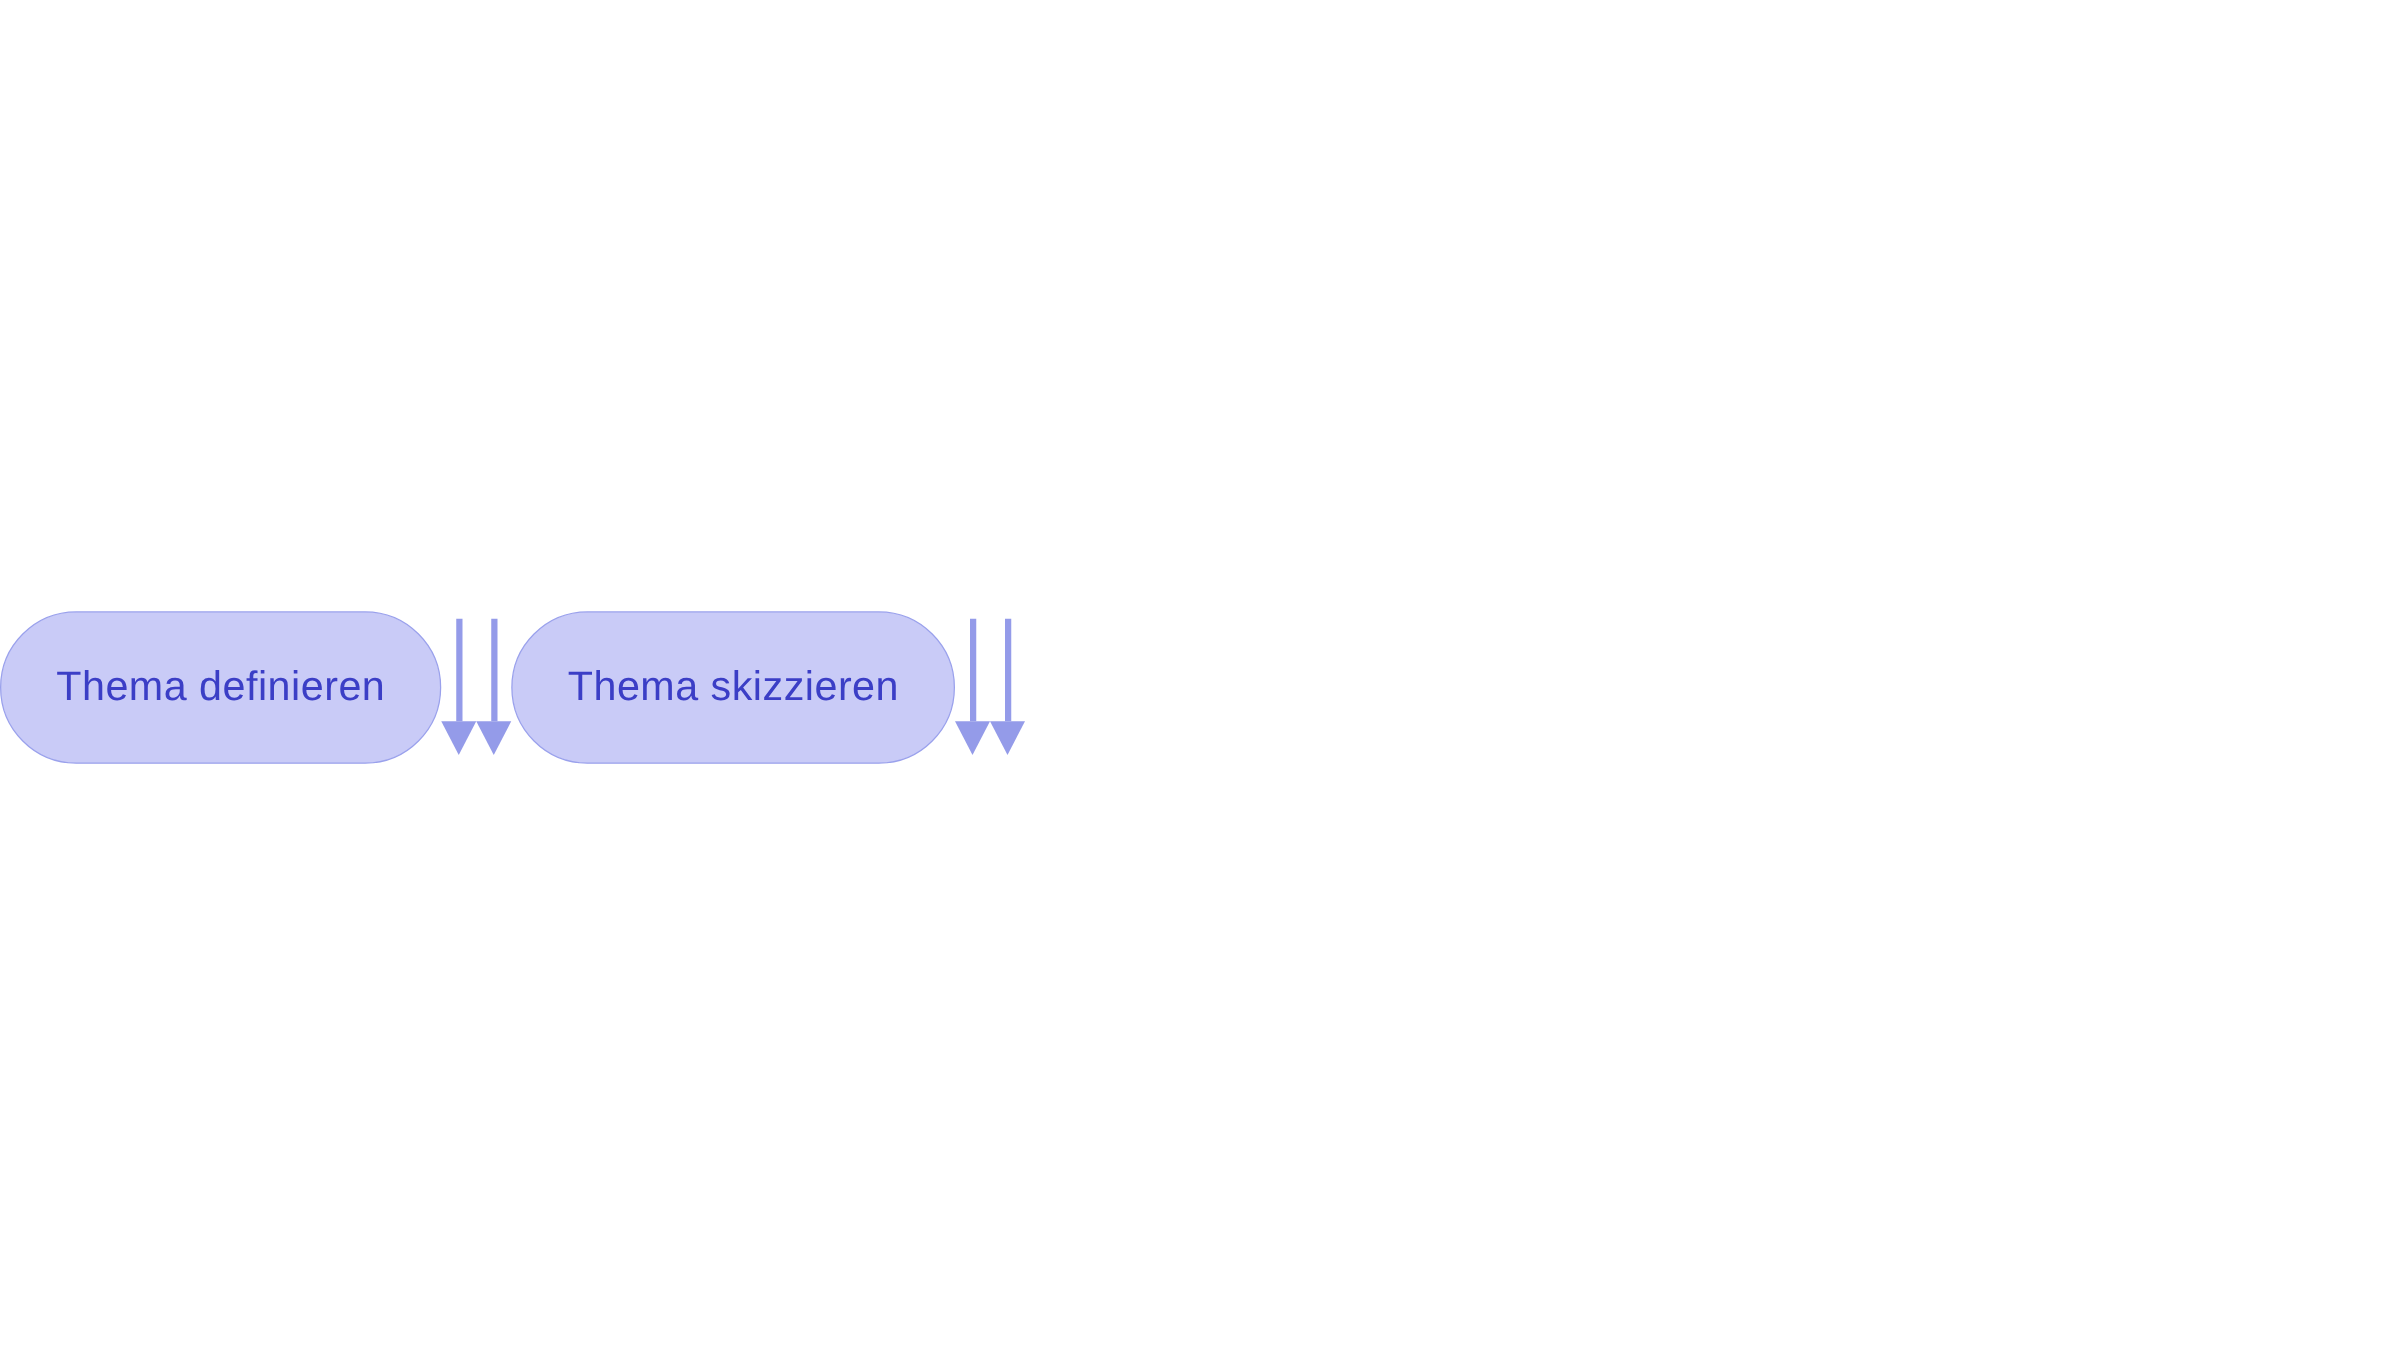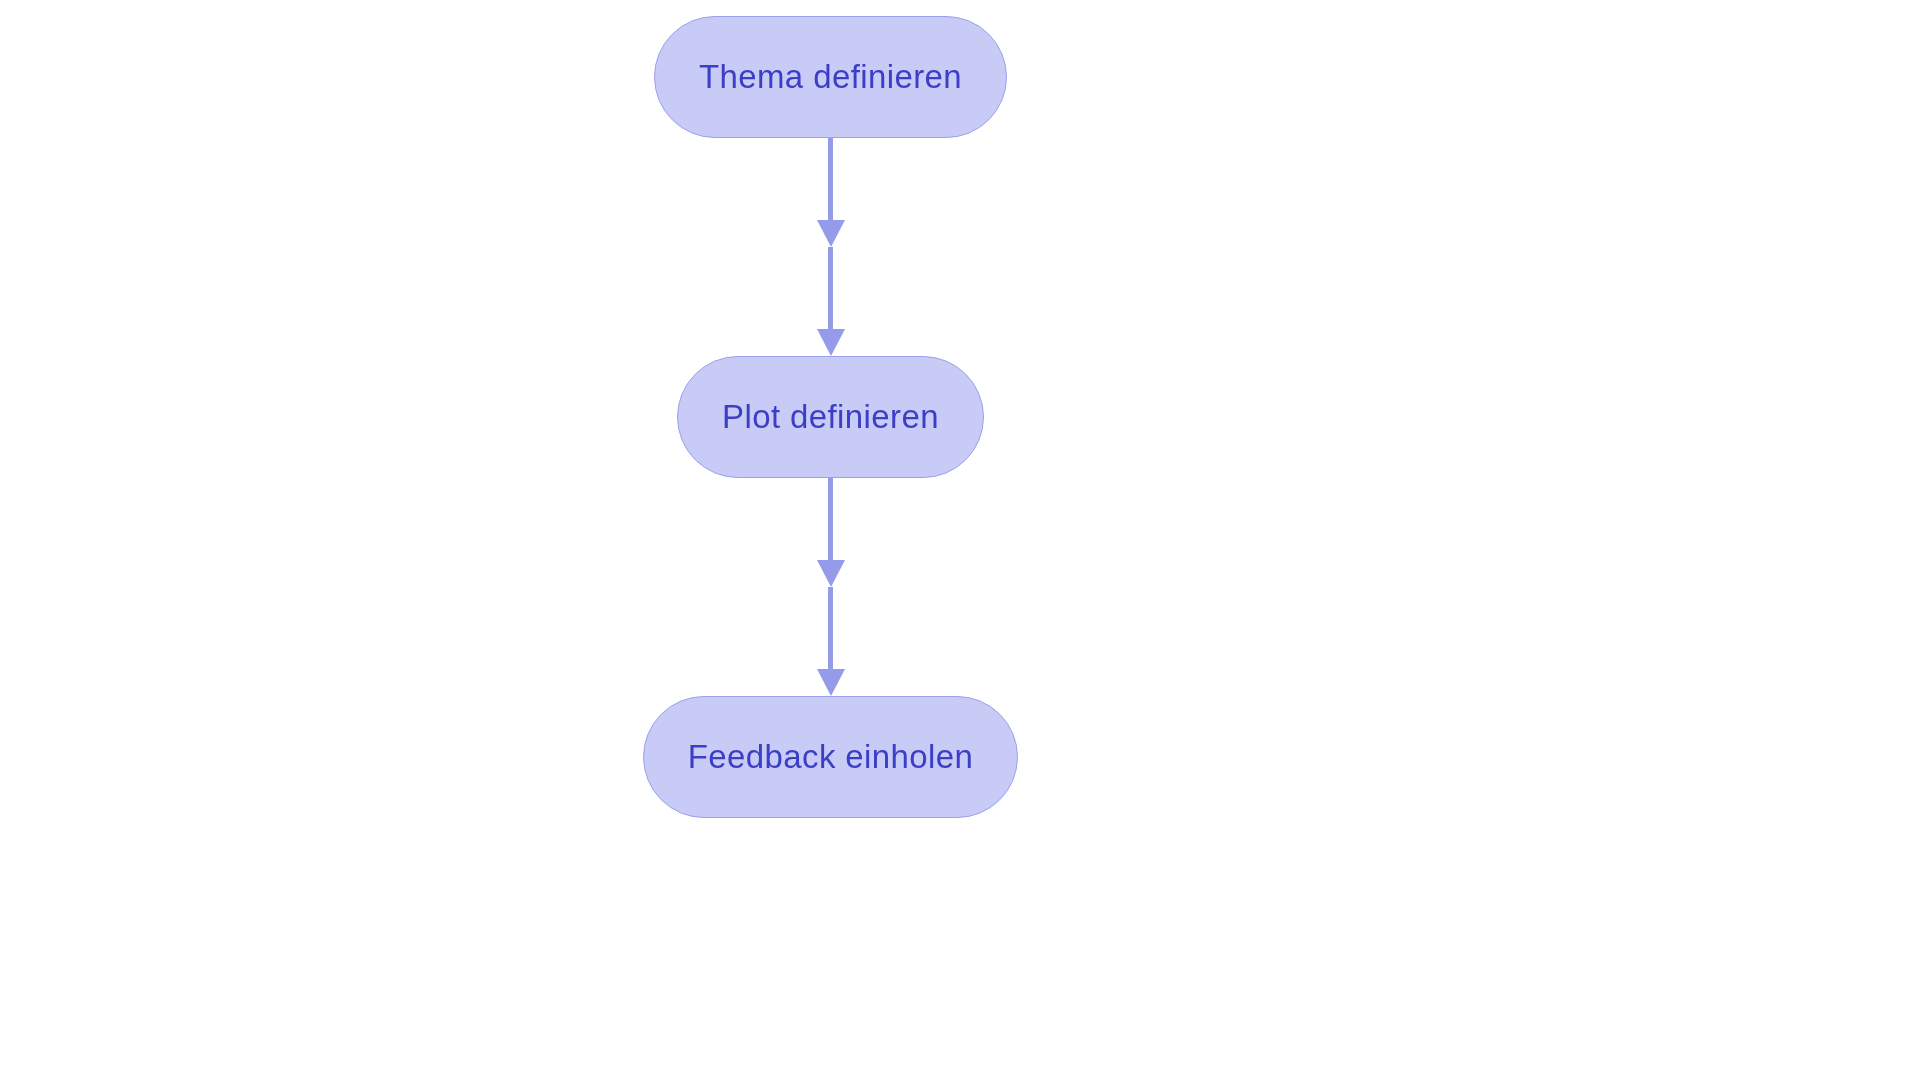--- a/index.html
+++ b/index.html
@@ -17,21 +17,21 @@
     background: var(--background);
     font-family: "Liberation Sans", sans-serif;
     overflow: hidden;
   }
   .canvas {
     position: relative;
     width: 1661px;
     height: 1083px;
     padding-top: 16px;
     display: flex;
-    flex-direction: column;
+    flex-direction: row;
     align-items: center;
   }
   .flow-node {
     height: 122px;
     min-width: 280px;
     padding: 0 44px;
     border-radius: 61px;
     background: var(--node-fill);
     border: 1.5px solid var(--node-border);
     display: flex;
@@ -82,31 +82,28 @@
     <div class="connector-arrowhead"></div>
   </div>
 
 
   <div class="flow-connector">
     <div class="connector-shaft"></div>
     <div class="connector-arrowhead"></div>
   </div>
 
   <div class="flow-node">
-    <span class="node-label">Plot definieren</span>
+    <span class="node-label">Thema skizzieren</span>
   </div>
 
   <div class="flow-connector">
     <div class="connector-shaft"></div>
     <div class="connector-arrowhead"></div>
   </div>
 
 
   <div class="flow-connector">
     <div class="connector-shaft"></div>
     <div class="connector-arrowhead"></div>
   </div>
 
-  <div class="flow-node">
-    <span class="node-label">Feedback einholen</span>
-  </div>
 
 </div>
 
 </body></html>

